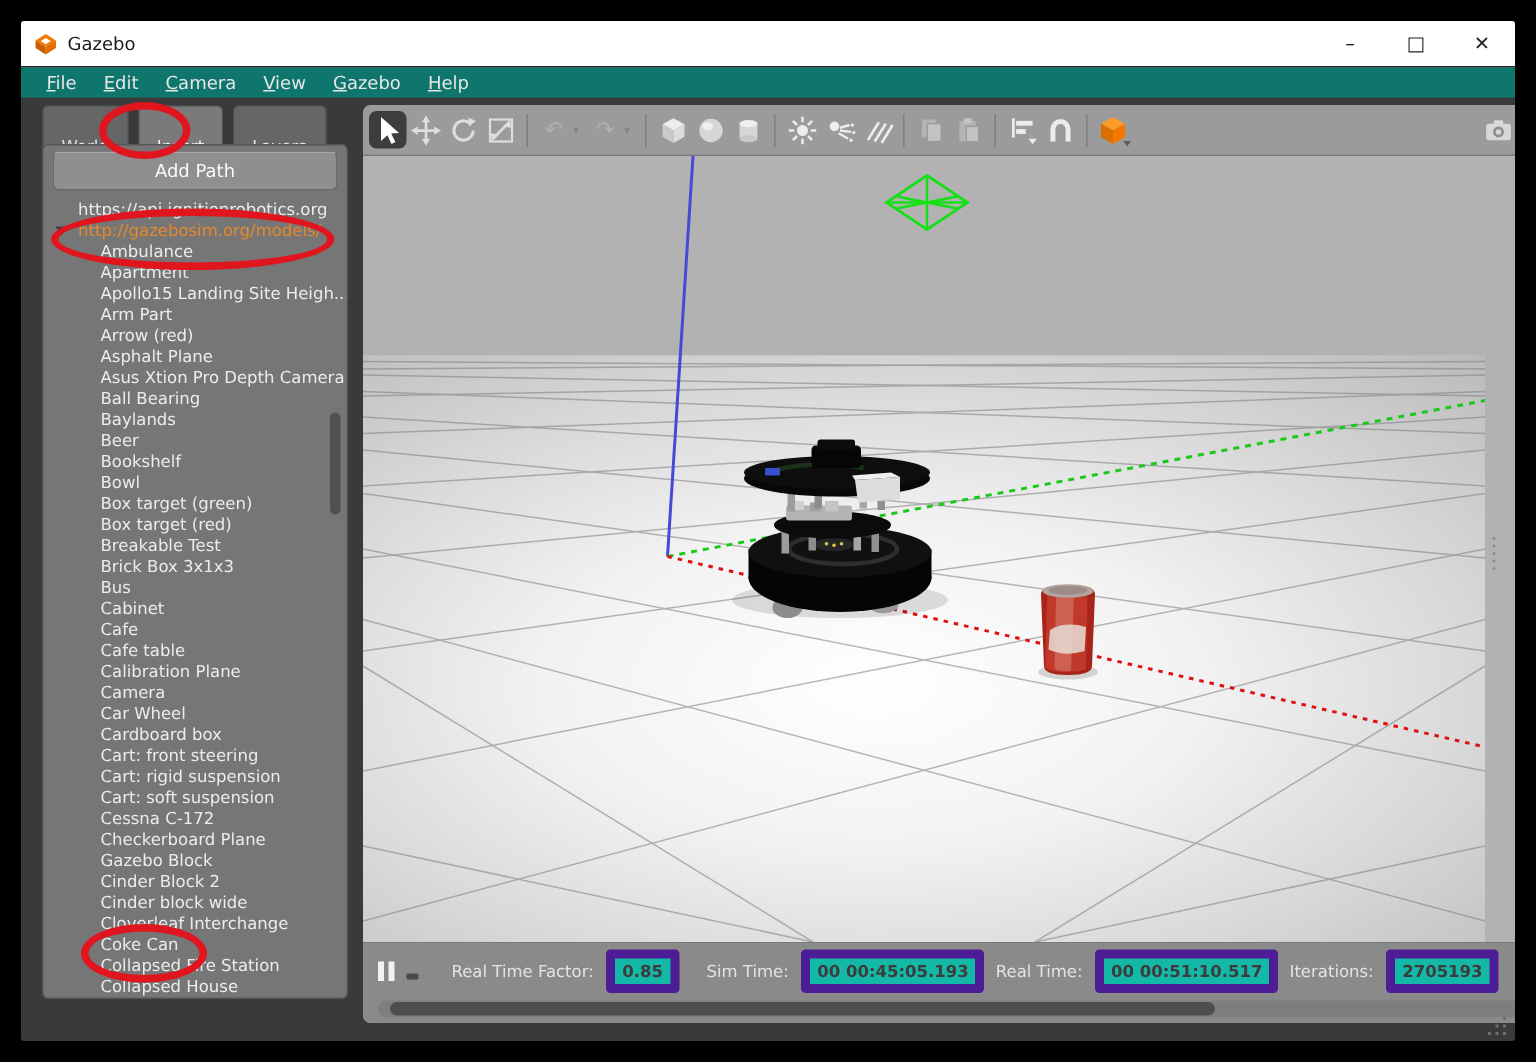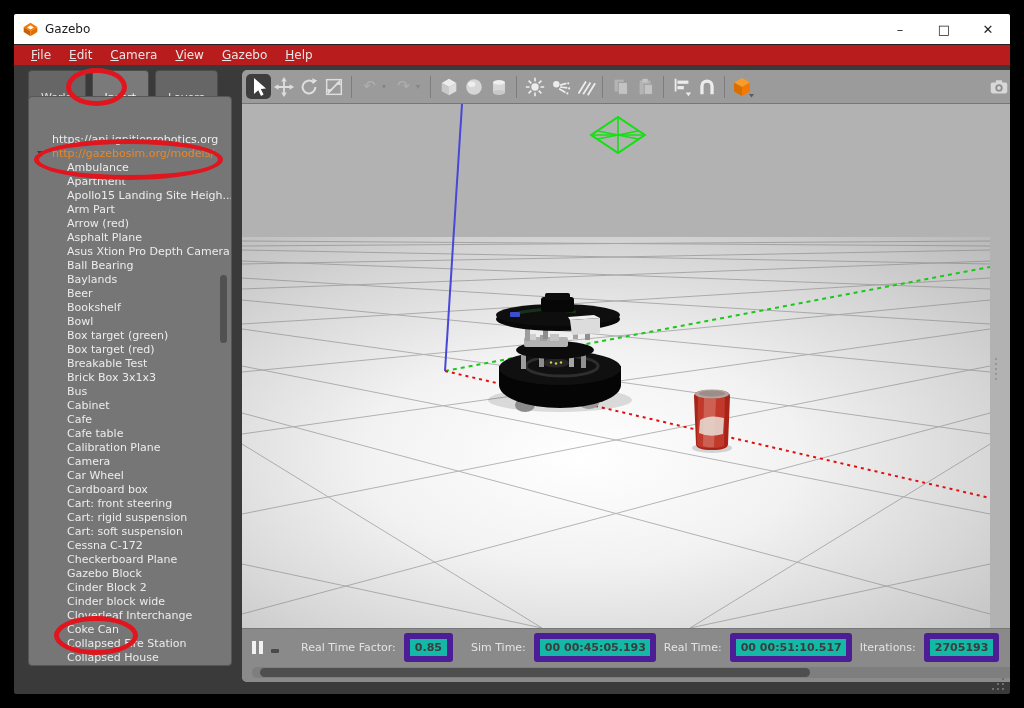--- a/index.html
+++ b/index.html
@@ -8,21 +8,21 @@
   
   #win{position:absolute;left:14px;top:14px;width:996px;height:680px;background:#3a3a3a;
        border-radius:2px;overflow:hidden;}
   #titlebar{position:absolute;left:0;top:0;width:100%;height:30px;background:#ffffff;
             display:flex;align-items:center;border-bottom:1px solid #222;}
   #titlebar .title{font-size:12px;color:#1a1a1a;margin-left:6px;}
   .winlogo{width:17px;height:17px;margin-left:8px;}
   .wctrls{margin-left:auto;display:flex;height:100%;}
   .wctrl{width:44px;height:100%;display:flex;align-items:center;justify-content:center;
          font-size:13px;color:#222;}
-  #menubar{position:absolute;left:0;top:31px;width:100%;height:20px;background:#b91c1c;
+  #menubar{position:absolute;left:0;top:31px;width:100%;height:20px;background:#0f766e;
            display:flex;align-items:center;padding-left:8px;}
   .menu-item{display:inline-block;color:#e6e6e6;font-size:12px;padding:2px 9px;}
   .menu-item::first-letter{text-decoration:underline;}
   
   #tabs{position:absolute;left:14px;top:56px;display:flex;gap:6px;}
   .tab{background:#666;border:1px solid #4c4c4c;border-bottom:none;color:#e3e3e3;
        font-size:11px;padding:20px 12px 7px 12px;border-radius:4px 4px 0 0;}
   .tab.active{background:#7a7a7a;color:#f5f5f5;}
   #panel{position:absolute;left:14px;top:82px;width:202px;height:568px;background:#767676;
          border:1px solid #565656;border-radius:4px;overflow:hidden;}
@@ -106,20 +106,21 @@
       <span class="menu-item">Help</span>
     </div>
 
     <div id="tabs">
       <div class="tab">World</div>
       <div class="tab active">Insert</div>
       <div class="tab">Layers</div>
     </div>
 
     <div id="panel">
+      <div id="addpath">Add Path</div>
       <div id="tree">
         <div class="tree-item">https://api.ignitionrobotics.org</div>
         <div class="tree-item src2">
           <span class="tree-arrow"></span><span style="color: rgb(232, 135, 43);">http://gazebosim.org/models/</span>
         </div>
         <div>
             <div class="tree-item model">Ambulance</div>
             <div class="tree-item model">Apartment</div>
             <div class="tree-item model">Apollo15 Landing Site Heigh...</div>
             <div class="tree-item model">Arm Part</div>

